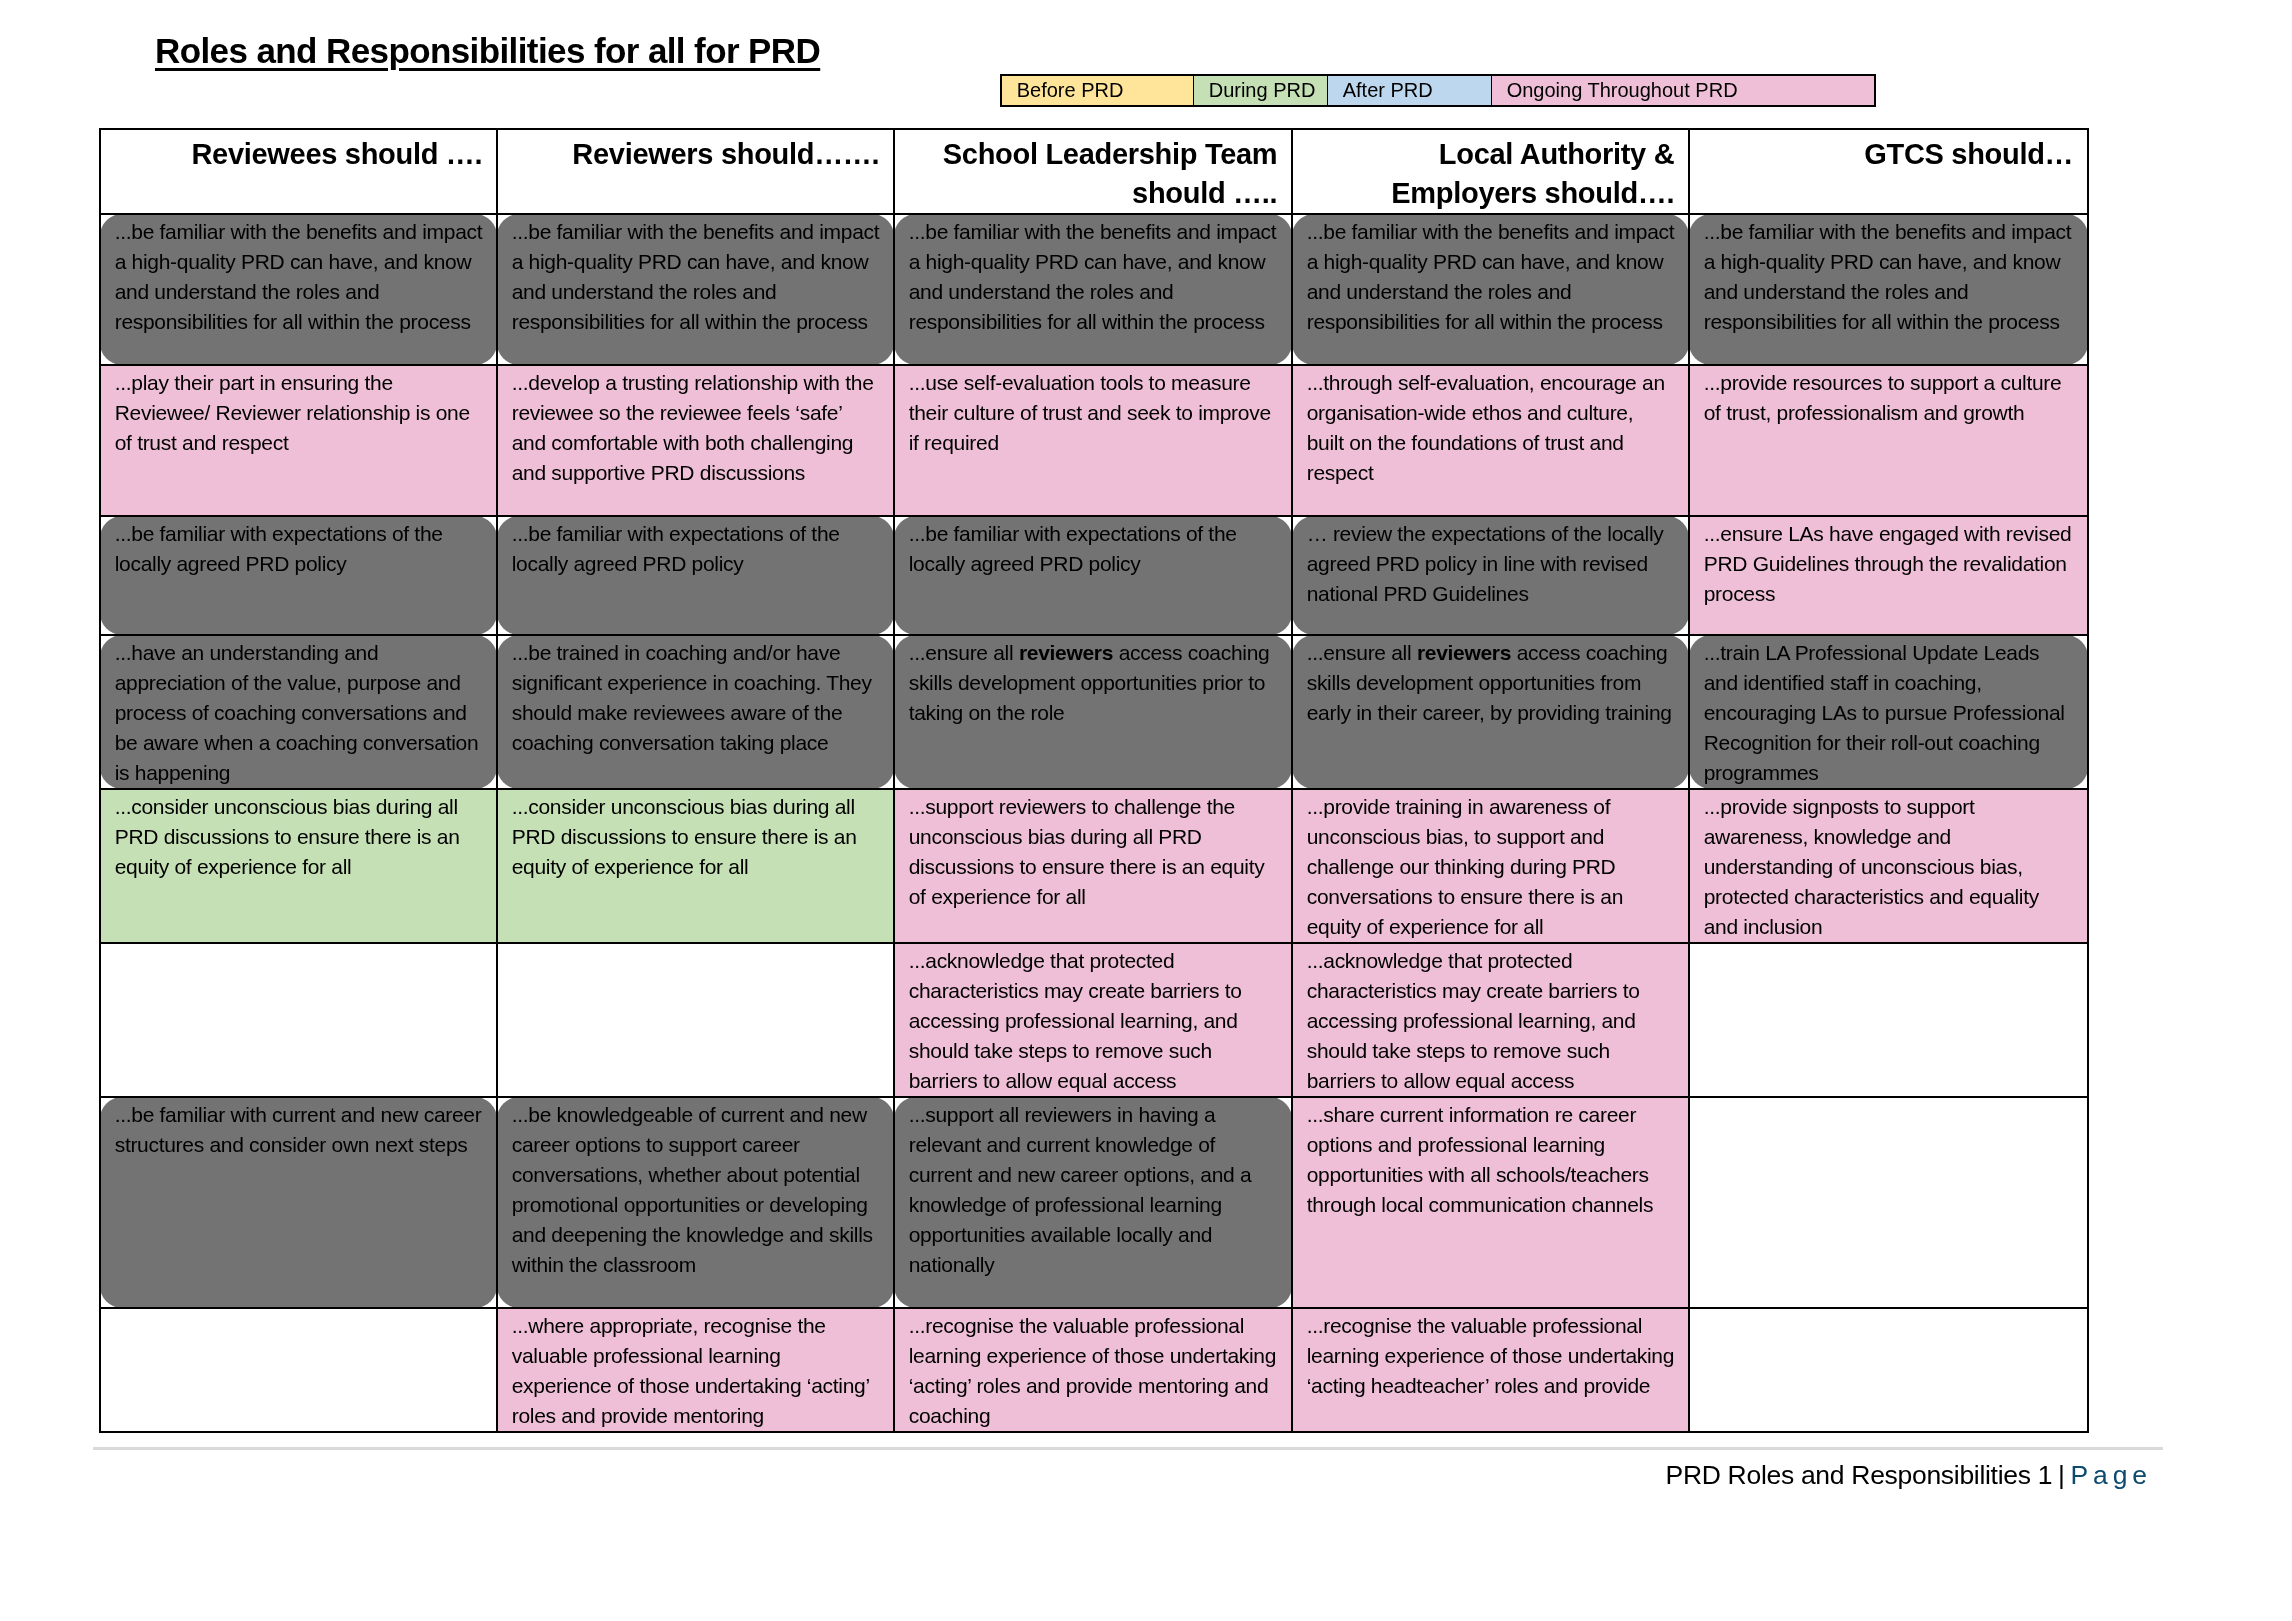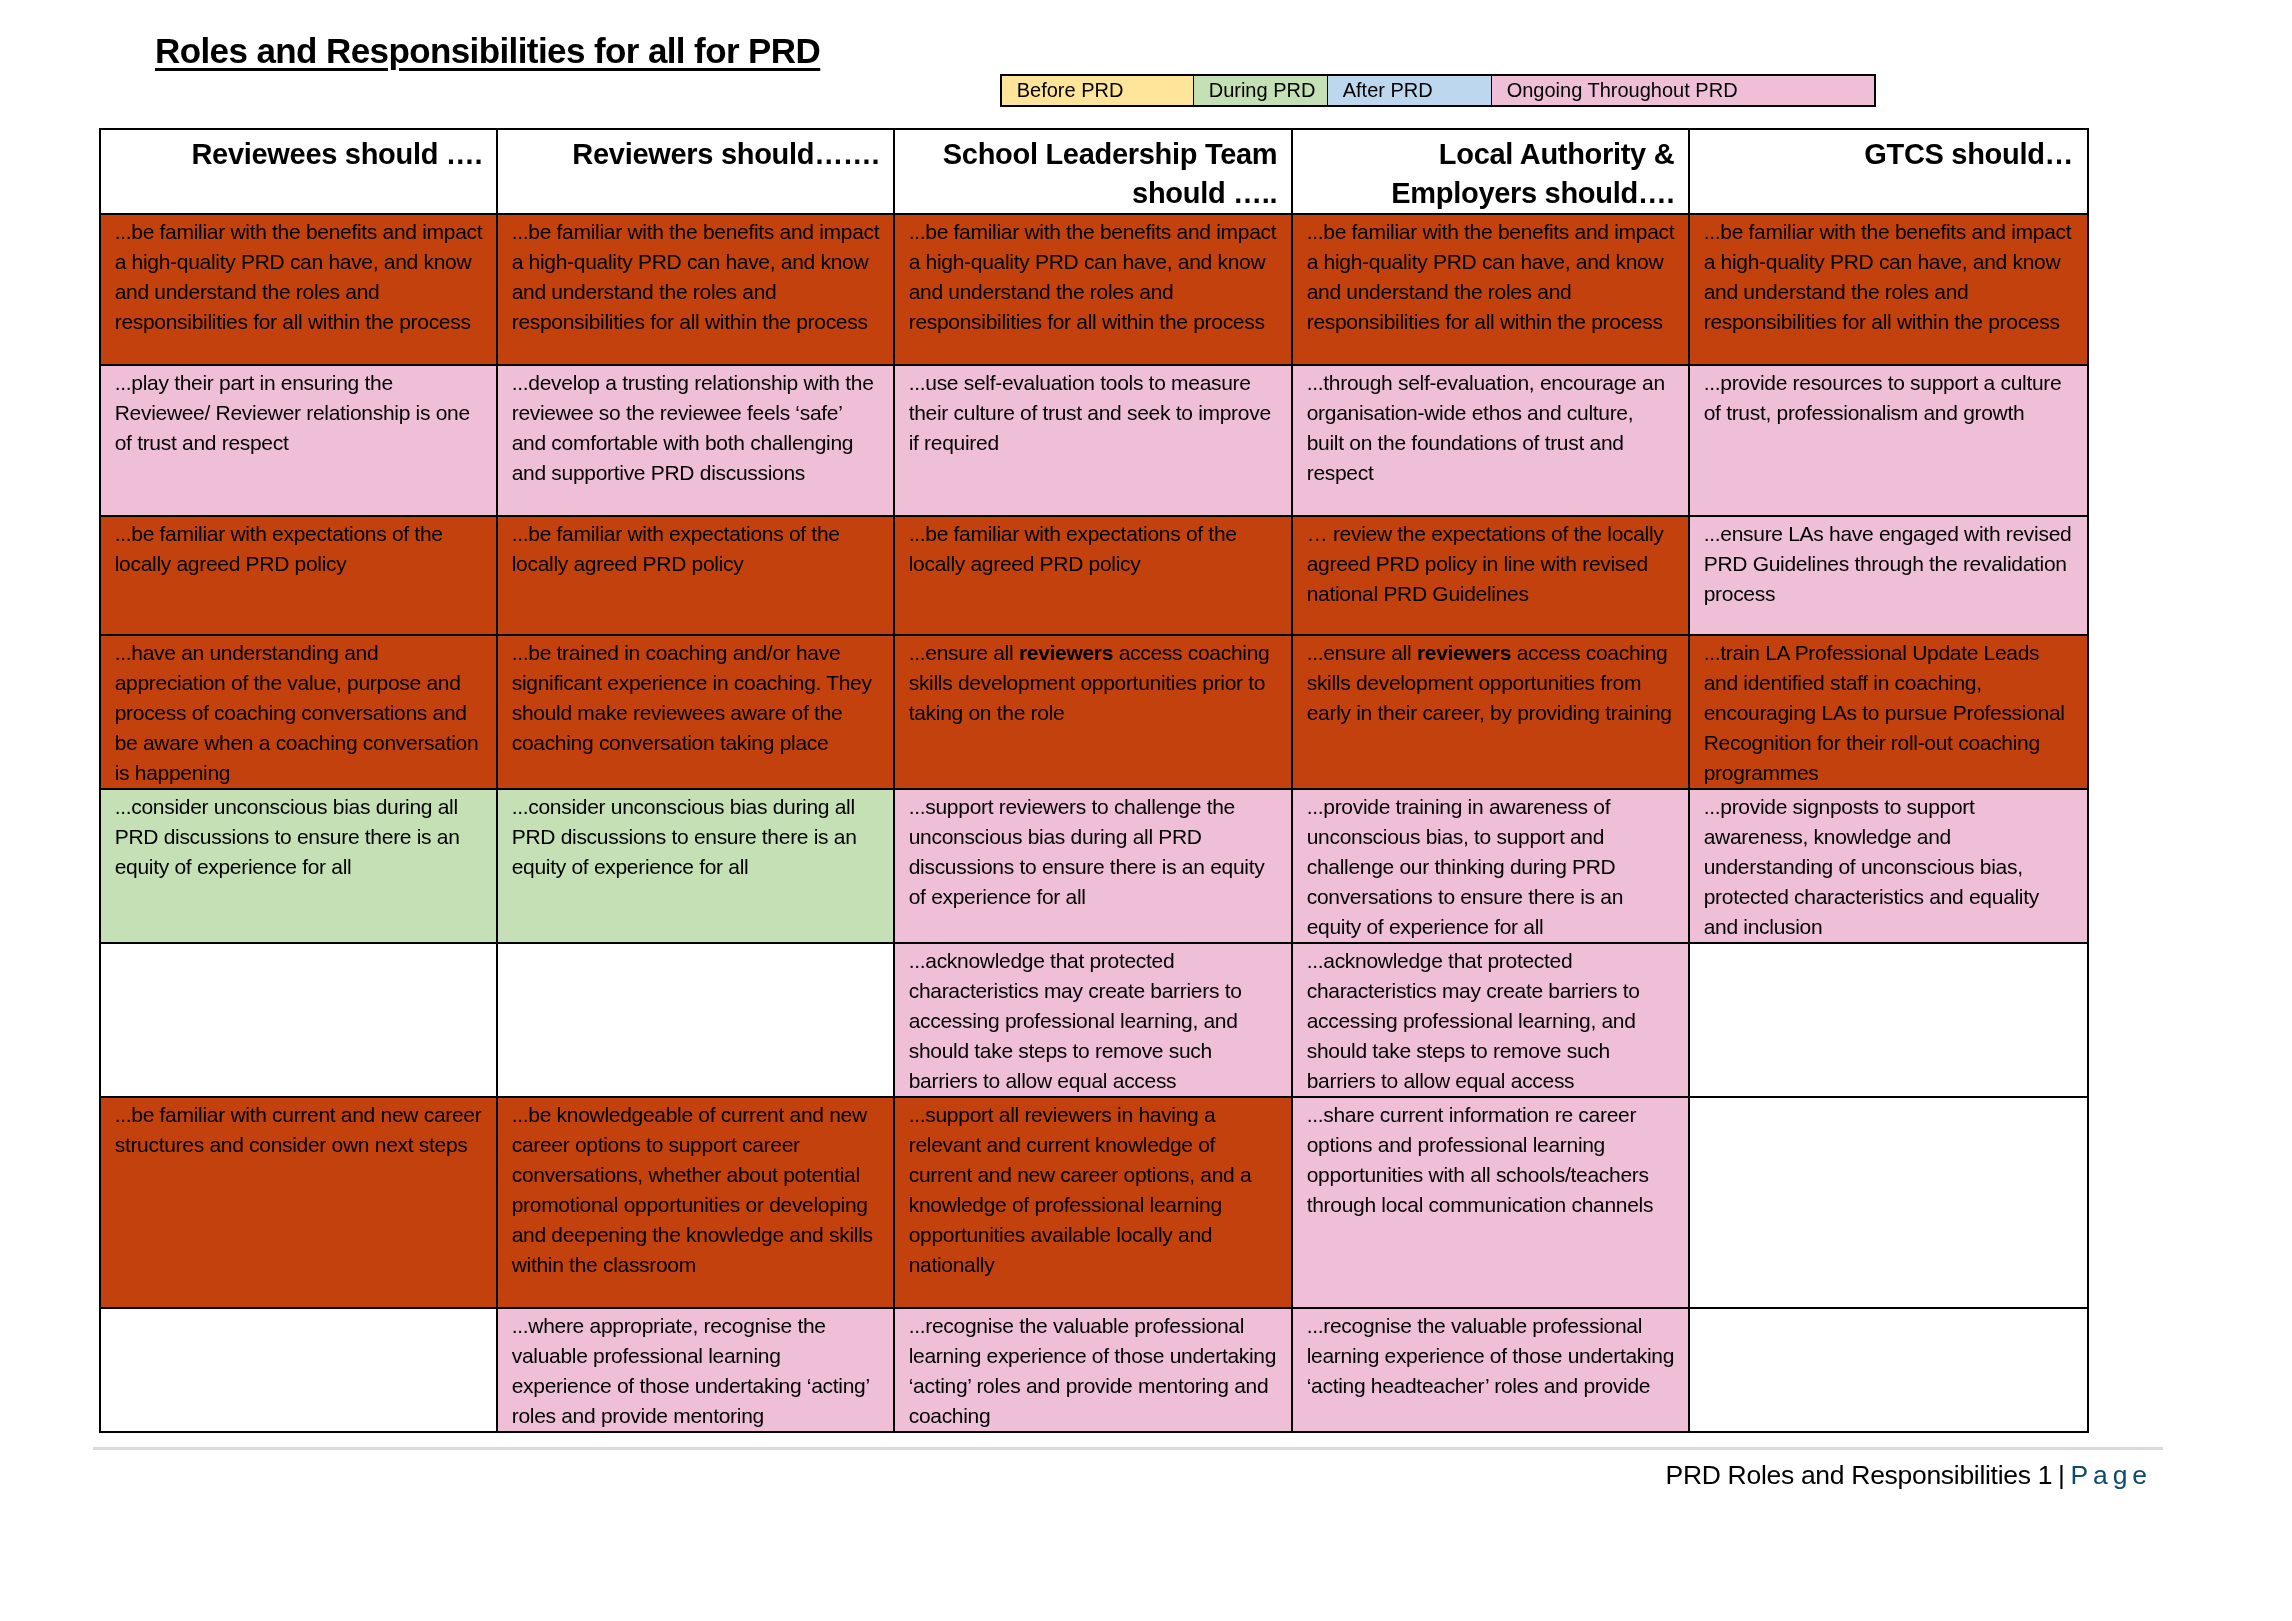--- a/index.html
+++ b/index.html
@@ -13,21 +13,21 @@
   .legend .key { height:100%; box-sizing:border-box; border-right:1.5px solid #000;
                  font-size:20px; line-height:29px; padding-left:14.7px; }
   .legend .key:last-child { border-right:none; }
   table.prd { position:absolute; left:99px; top:128px; width:1988px; border-collapse:collapse;
               table-layout:fixed; }
   table.prd td, table.prd th { border:2px solid #000; vertical-align:top; text-align:left;
               padding:2px 13.7px 0 13.7px; box-sizing:border-box; overflow:hidden; }
   table.prd th { font-size:29px; font-weight:bold; line-height:39px; padding-top:4.9px; background:#fff;
                  letter-spacing:-0.3px;text-align:right; }
   table.prd td { font-size:21px; line-height:30px; letter-spacing:-0.3px; }
-  .c-before { background:#c2410c; }
+  .c-before { background:#737373;border-radius:22px; }
   .c-during { background:#C5E0B4; }
   .c-ongoing{ background:#EEBFD6; }
   .c-empty  { background:#FFFFFF; }
   .footer-rule { position:absolute; left:93px; top:1447px; width:2070px; height:2.9px; background:#D9D9D9; }
   .footer { position:absolute; right:141px; top:1460px; font-size:26.5px; white-space:nowrap; letter-spacing:-0.3px; }
   .footer .sep { margin:0 5.9px; }
   .footer .page { color:#0c4a6e; letter-spacing:4.9px; }
   b.kw { font-weight:bold;text-align:center; }
 </style>
 </head>

